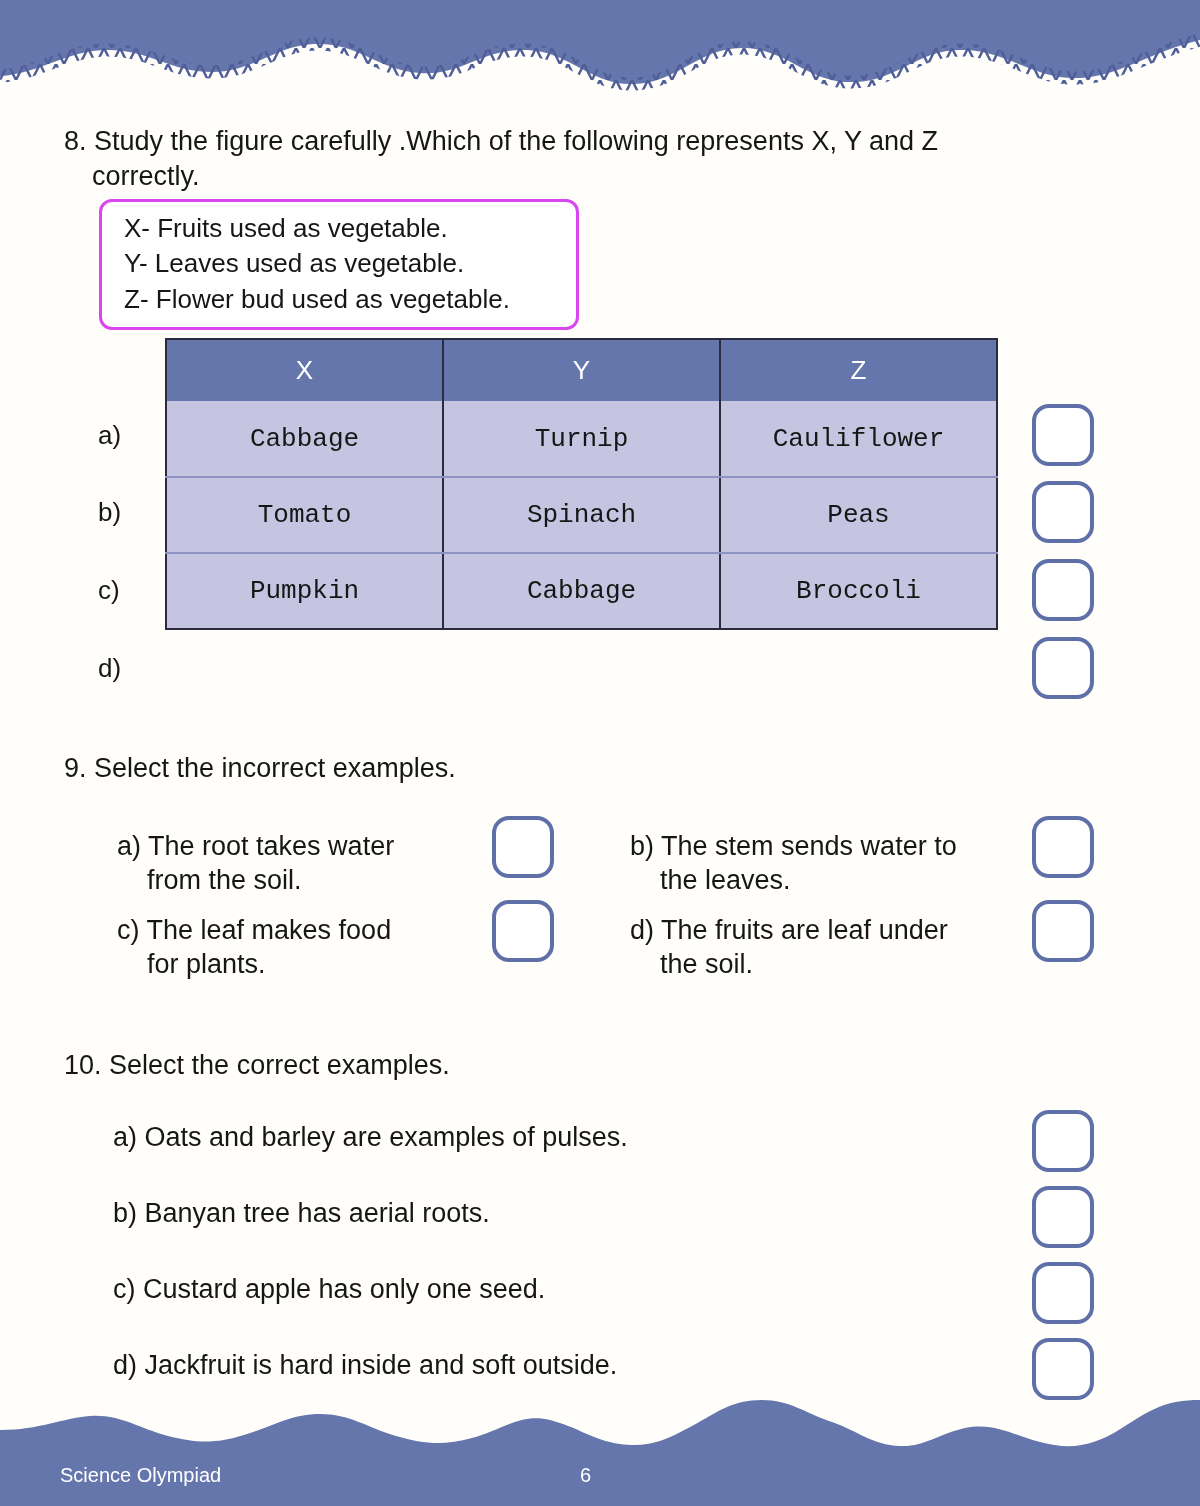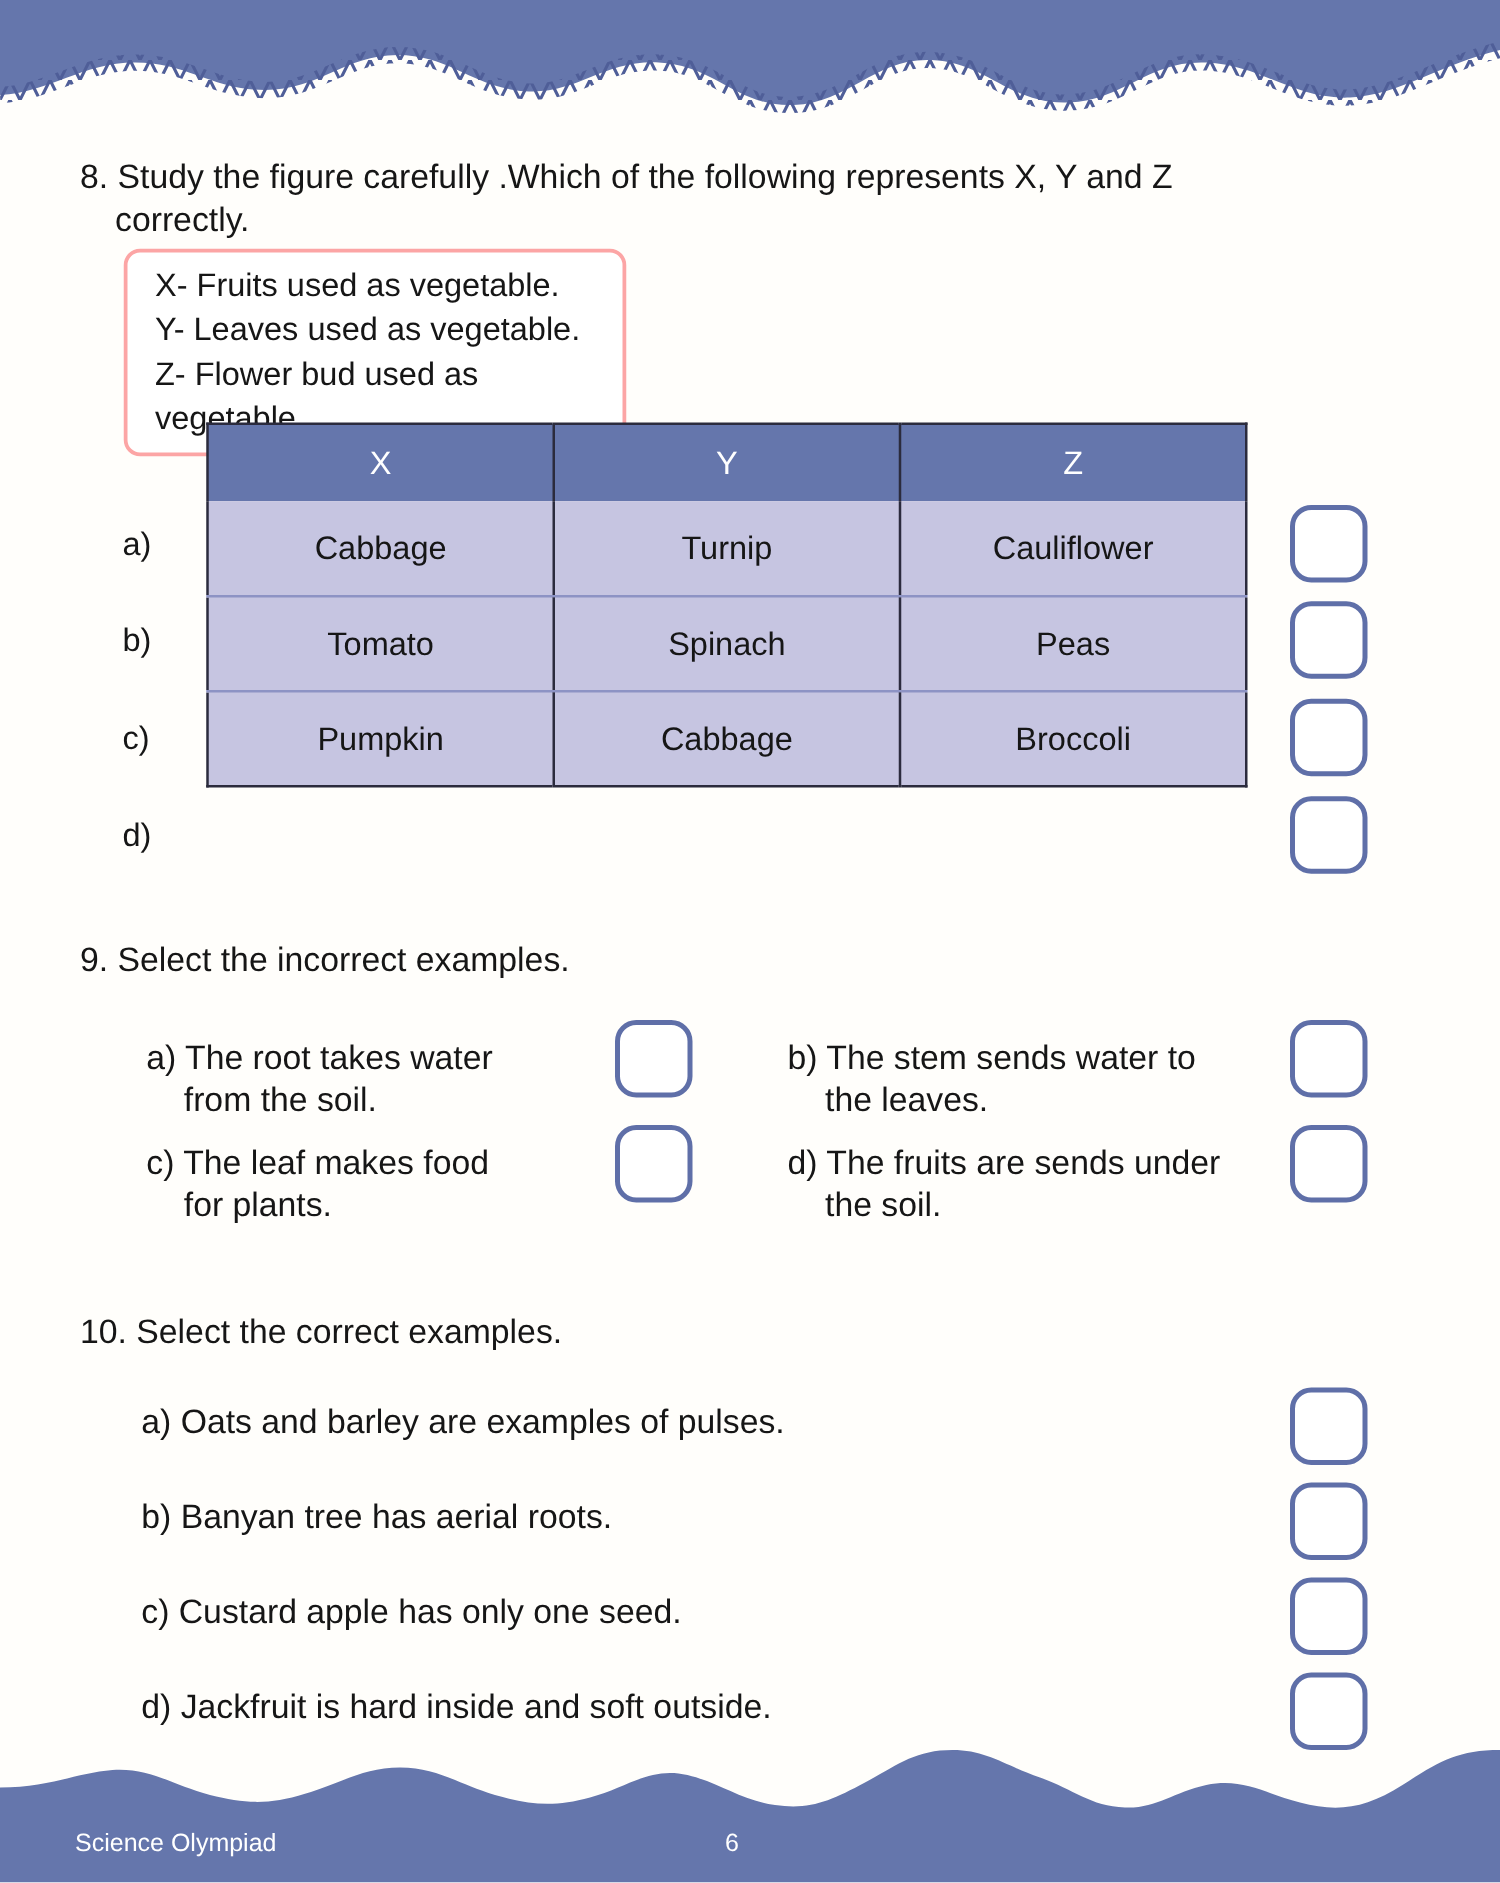--- a/index.html
+++ b/index.html
@@ -45,23 +45,23 @@
     line-height: 1.30;
   }
   .q8-stem .cont {
     display: block;
     padding-left: 28px;
   }
 
   .defbox {
     position: absolute;
     left: 99px; top: 199px;
-    width: 402px;
+    width: 480px;
     padding: 9px 0 10px 22px;
-    border: 3px solid #fca5a5;
+    border: 3px solid #d946ef;
     border-radius: 13px;
     background: #ffffff;
     font-size: 26px;
     line-height: 1.36;
   }
 
   
   .row-letter {
     position: absolute;
     left: 98px;
@@ -93,20 +93,21 @@
   .opt-table th:last-child { border-right: none; }
   .opt-table td {
     background: #c6c5e1;
     font-size: 26px;
     height: 76px;
     text-align: center;
     border-left: 2px solid #2b2b3d;
     border-right: 2px solid #2b2b3d;
     border-top: 2px solid #8d93c4;
     border-bottom: 2px solid #8d93c4;
+    font-family: Liberation Mono, monospace;
   }
   .opt-table td:first-child { border-left: none; }
   .opt-table td:last-child  { border-right: none; }
   .opt-table tbody tr:first-child td { border-top: none; }
   .opt-table tbody tr:last-child td  { border-bottom: none; }
 
   
   .cbox {
     position: absolute;
     width: 62px; height: 62px;
@@ -268,21 +269,21 @@
 
   <div class="q9-opt" style="left:117px; top:913px; width:350px">
     <span class="hang"><span>c)</span>
       <span>The leaf makes food</span></span>
     <span class="ind">for plants.</span>
   </div>
   <div class="cbox" style="left:492px; top:900px"></div>
 
   <div class="q9-opt" style="left:630px; top:913px; width:400px">
     <span class="hang"><span>d)</span>
-      <span>The fruits are sends under</span></span>
+      <span>The fruits are leaf under</span></span>
     <span class="ind">the soil.</span>
   </div>
   <div class="cbox" style="left:1032px; top:900px"></div>
 
   <div class="q10-stem">
     <span>10.</span>
     <span>Select the correct examples.</span>
   </div>
 
   <div class="q10-opt" style="top:1122px">a) Oats and barley are examples of pulses.</div>

